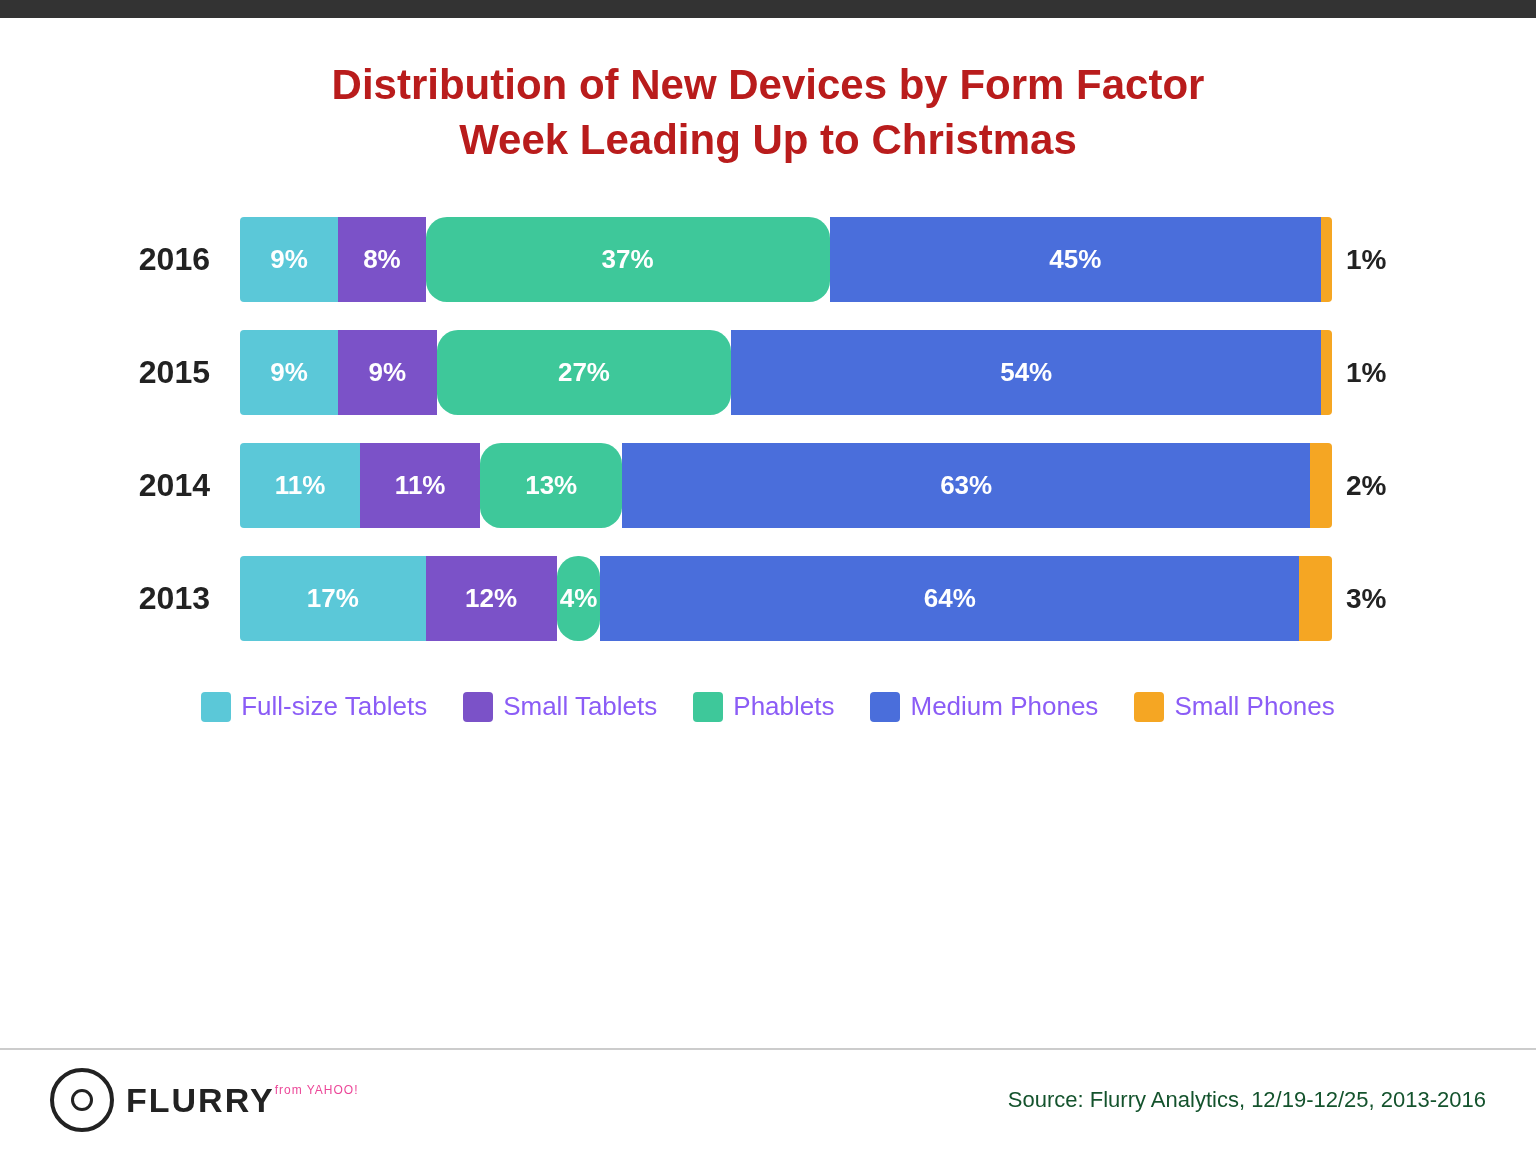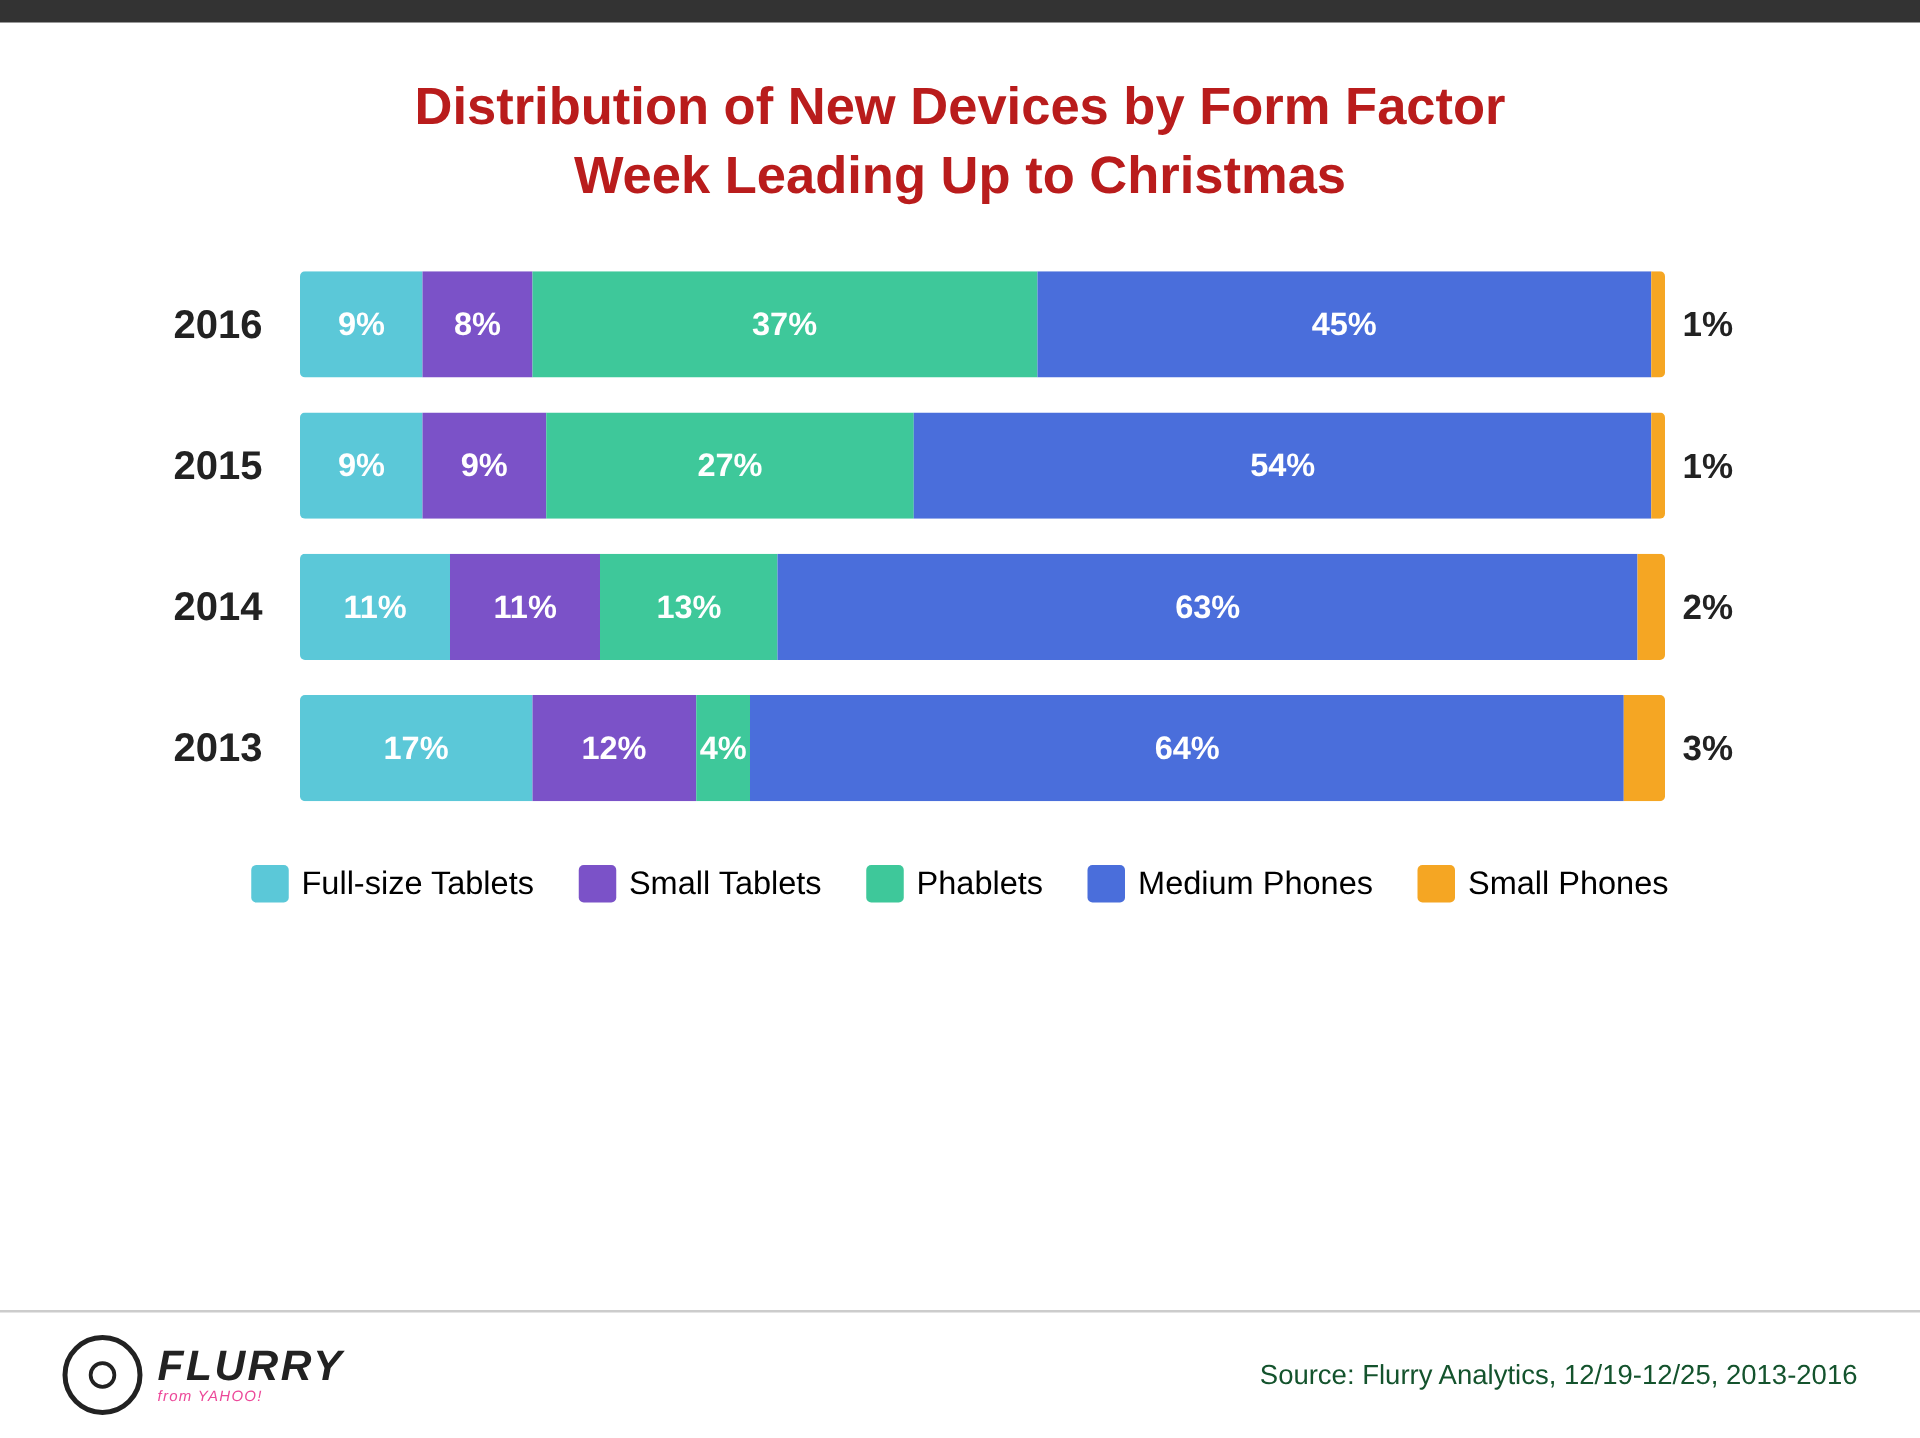--- a/index.html
+++ b/index.html
@@ -63,21 +63,21 @@
       display: flex;
       align-items: center;
       justify-content: center;
       color: white;
       font-size: 26px;
       font-weight: bold;
     }
 
     .seg-fullsize   { background: #5bc8d8; }
     .seg-small-tab  { background: #7b52c8; }
-    .seg-phablet    { background: #3ec89a; }
+    .seg-phablet    { background: #3ec89a; border-radius: 21px; }
     .seg-medium-phone { background: #4a6edb; }
     .seg-small-phone  { background: #f5a623; }
 
     .end-label {
       font-size: 28px;
       font-weight: bold;
       color: #222;
       width: 70px;
       text-align: left;
       margin-left: 14px;
@@ -91,21 +91,21 @@
       gap: 36px;
       margin-top: 50px;
       flex-wrap: wrap;
     }
 
     .legend-item {
       display: flex;
       align-items: center;
       gap: 10px;
       font-size: 26px;
-      color: #000000;
+      color: #8b5cf6;
     }
 
     .legend-swatch {
       width: 30px;
       height: 30px;
       border-radius: 4px;
       flex-shrink: 0;
     }
 
     .footer {
@@ -139,22 +139,21 @@
 
     .flurry-circle-inner {
       width: 22px;
       height: 22px;
       border: 3px solid #222;
       border-radius: 50%;
     }
 
     .flurry-text {
       display: flex;
-      flex-direction: column;
-      font-style: italic;
+      flex-direction: row;
     }
 
     .flurry-name {
       font-size: 34px;
       font-weight: 900;
       color: #222;
       letter-spacing: 2px;
       line-height: 1;
     }
 

